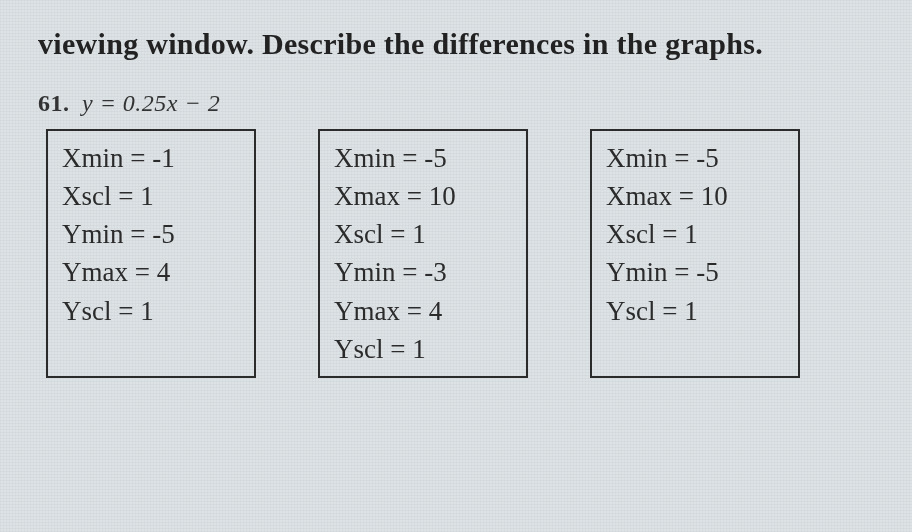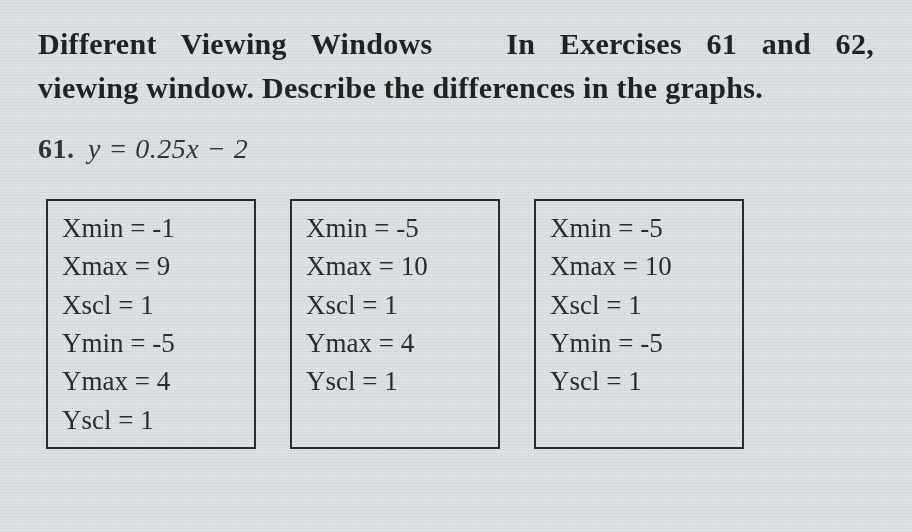--- a/index.html
+++ b/index.html
@@ -28,80 +28,77 @@
     text-align-last: justify;
     font-weight: bold;
     color: #222;
     letter-spacing: 0.3px;
     margin-bottom: 24px;
   }
   .instructions .line {
     display: block;
   }
   .problem-line {
-    font-size: 28px;
-    margin-bottom: 34px;
+    font-size: 24px;
+    margin-bottom: 12px;
     color: #333;
     letter-spacing: 0.5px;
   }
   .problem-line .num {
     font-weight: bold;
   }
   .problem-line .eq {
     font-style: italic;
     margin-left: 6px;
   }
   .windows-row {
     display: flex;
-    gap: 34px;
+    gap: 62px;
     padding-left: 8px;
   }
   .window-box {
     border: 2px solid #2b2b2b;
     padding: 8px 18px 8px 14px;
     width: 210px;
     box-sizing: border-box;
     font-size: 27px;
     line-height: 1.42;
     color: #2b2b2b;
     background: rgba(255,255,255,0.02);
   }
 </style>
 </head>
 <body>
 
 <div class="page">
 
   <div class="instructions">
-    <span class="line">
-      <span>Different Viewing Windows</span>&nbsp;&nbsp;&nbsp;<span>In Exercises 61 and 62,</span>
-    </span>
     <span class="line" style="text-align-last:left;">viewing window. Describe the differences in the graphs.</span>
   </div>
 
   <div class="problem-line">
     <span class="num">61.</span>
     <span class="eq">y = 0.25x − 2</span>
   </div>
 
   <div class="windows-row">
 
     <div class="window-box">
       <div>Xmin = -1</div>
-      <div>Xmax = 9</div>
       <div>Xscl = 1</div>
       <div>Ymin = -5</div>
       <div>Ymax = 4</div>
       <div>Yscl = 1</div>
     </div>
 
     <div class="window-box">
       <div>Xmin = -5</div>
       <div>Xmax = 10</div>
       <div>Xscl = 1</div>
+      <div>Ymin = -3</div>
       <div>Ymax = 4</div>
       <div>Yscl = 1</div>
     </div>
 
     <div class="window-box">
       <div>Xmin = -5</div>
       <div>Xmax = 10</div>
       <div>Xscl = 1</div>
       <div>Ymin = -5</div>
       <div>Yscl = 1</div>

